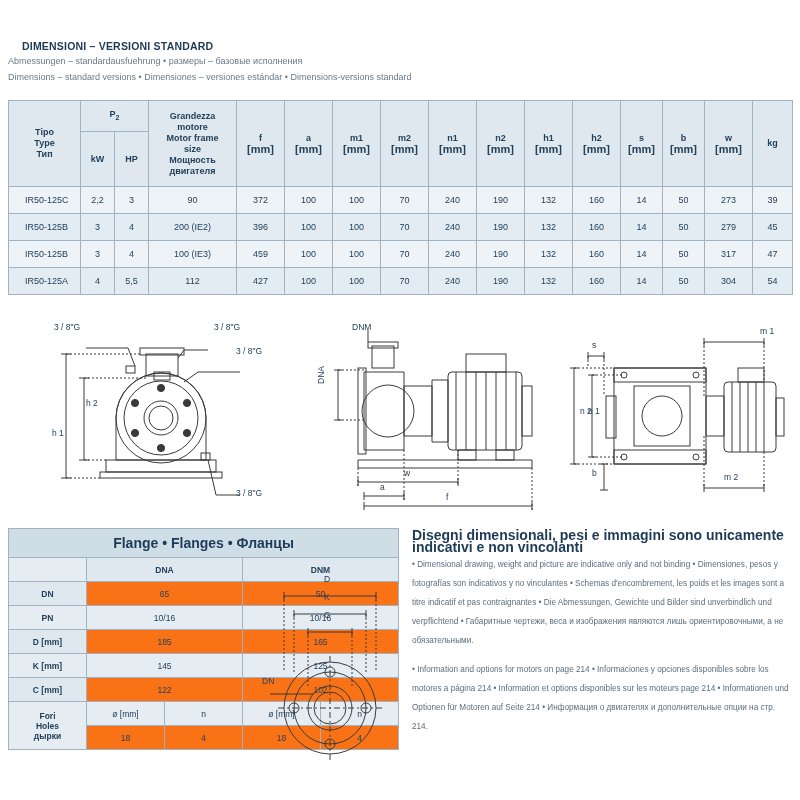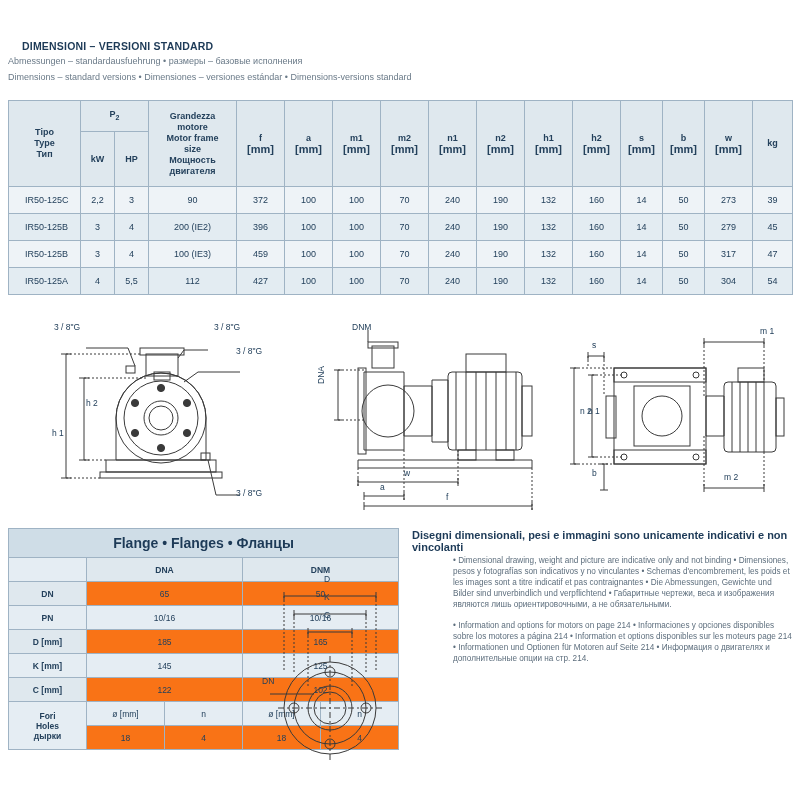--- a/index.html
+++ b/index.html
@@ -61,22 +61,22 @@
   .fl td{background:#f97316;}
   .fl tr:nth-child(even) td{background:#e5edf3;}
   .fl td.rowhead{background:#dfe8ee;font-weight:bold;}
 
   
   .fdraw{position:absolute;left:258px;top:560px;width:140px;height:230px;}
 
   
   .notes{position:absolute;left:412px;top:530px;width:380px;}
   .notes .blk{margin-bottom:10px;}
-  .notes .b{font-size:11px;font-weight:bold;color:#1d3a57;line-height:11.5px;}
-  .notes .p{font-size:8.2px;color:#5d6e7d;line-height:11px;margin-top:2px;margin-left:41px;}
+  .notes .b{font-size:14px;font-weight:bold;color:#1d3a57;line-height:11.5px;}
+  .notes .p{font-size:8.2px;color:#5d6e7d;line-height:19px;margin-top:2px;}
 </style>
 </head>
 <body>
 
 <div class="page">
 
   <div class="hdr">
     <div class="t1">DIMENSIONI – VERSIONI STANDARD</div>
     <div class="t2">Abmessungen – standardausfuehrung • размеры – базовые исполнения</div>
     <div class="t2">Dimensions – standard versions • Dimensiones – versiones estándar • Dimensions-versions standard</div>

